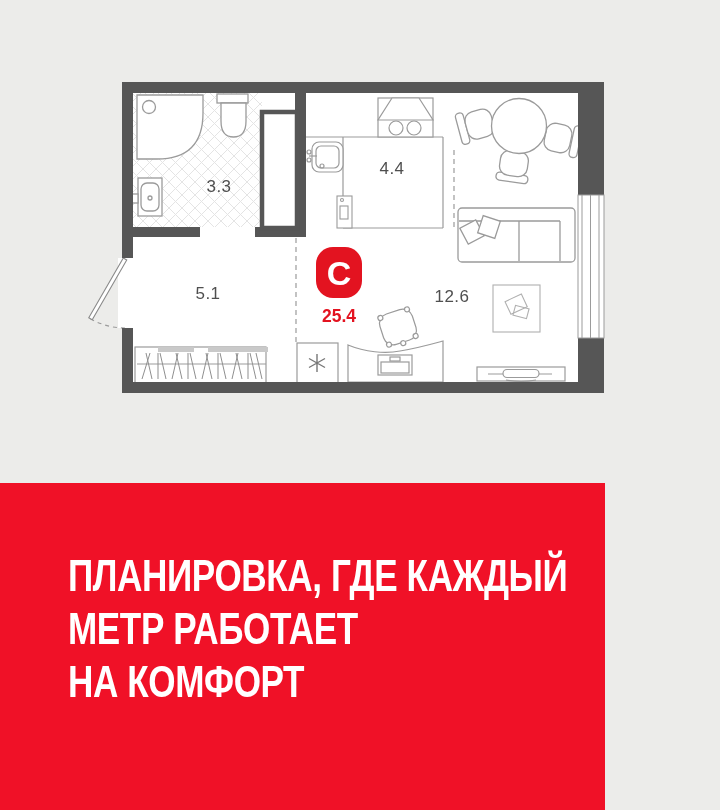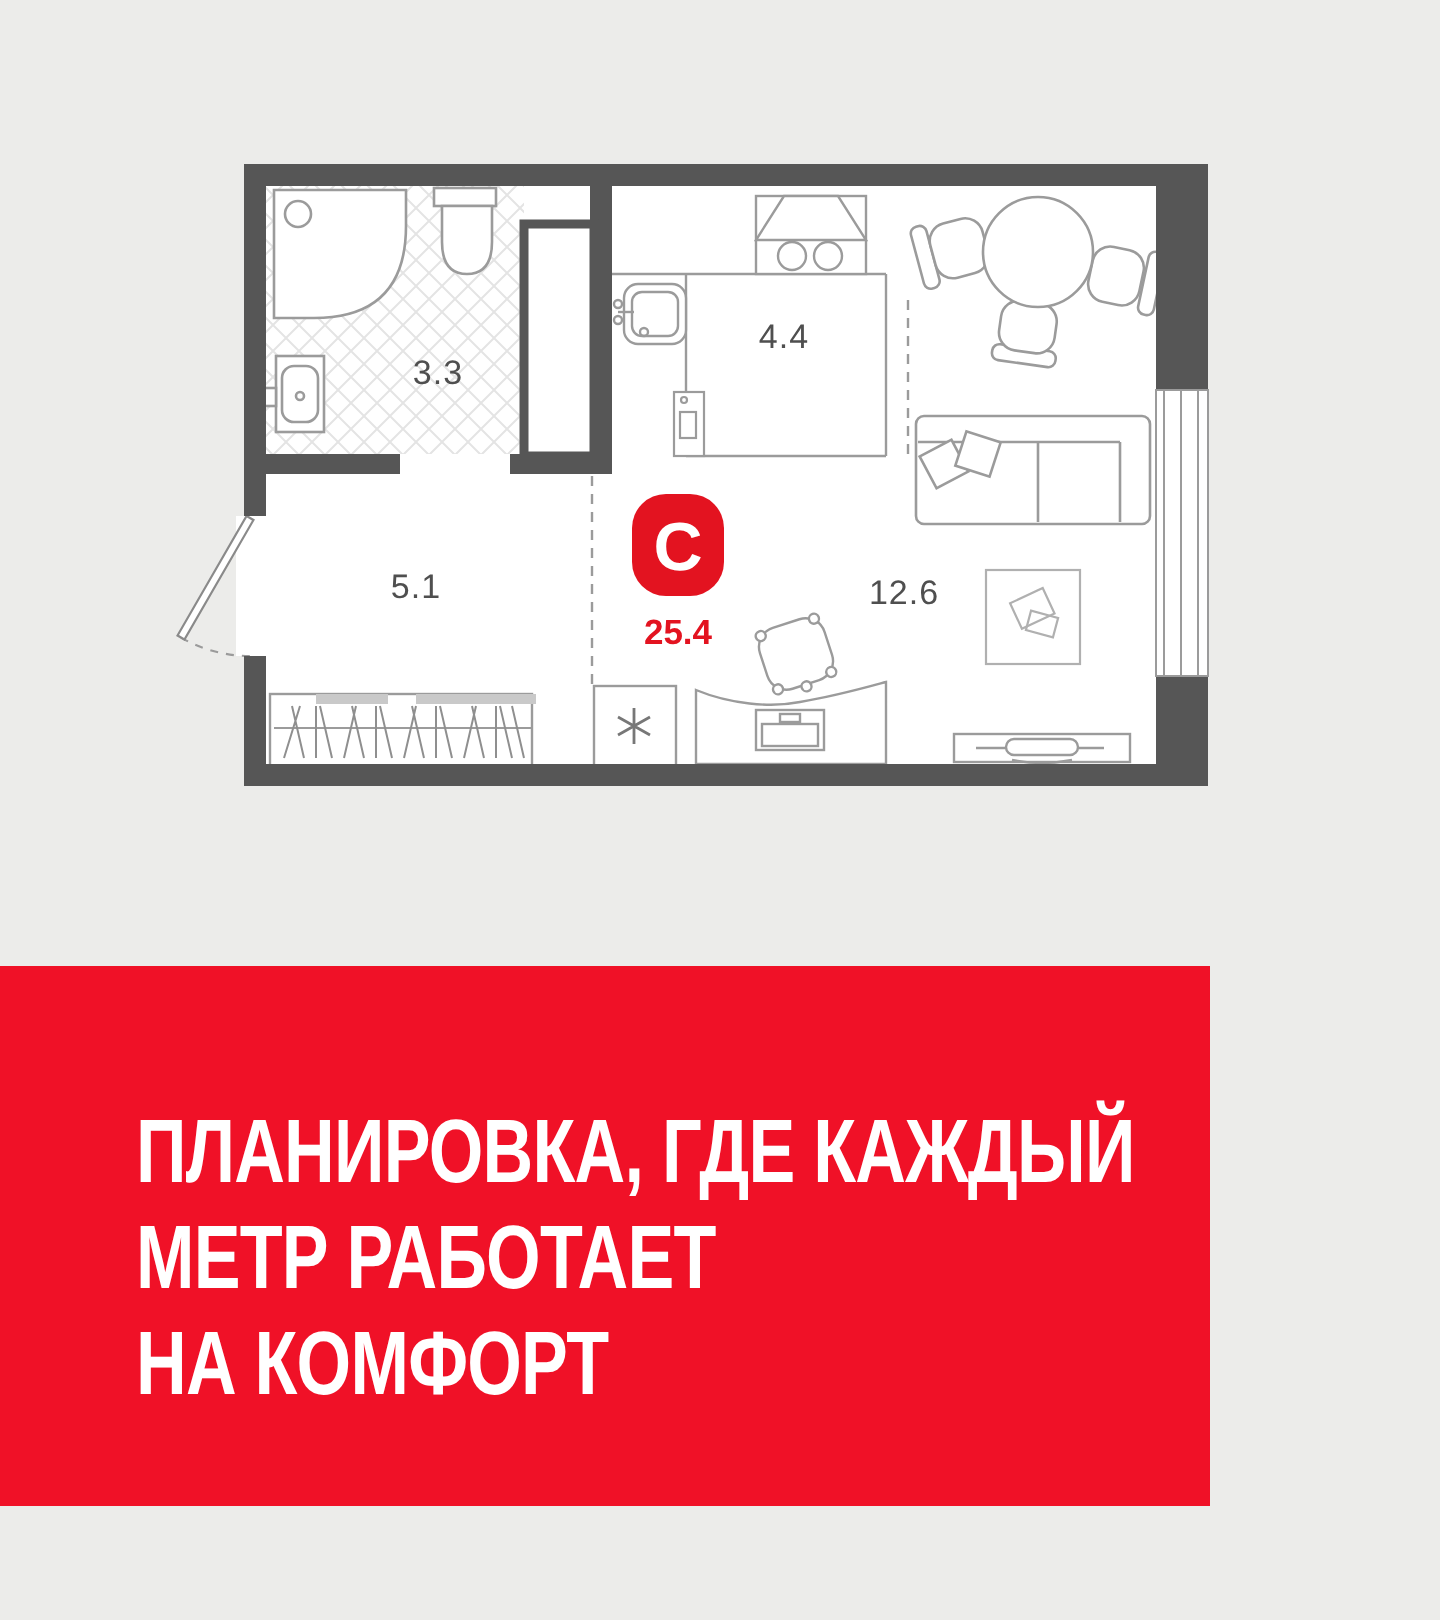--- a/index.html
+++ b/index.html
@@ -9,21 +9,21 @@
     overflow:hidden;
     font-family:"Liberation Sans", sans-serif;
   }
   .plan-svg{position:absolute;left:0;top:0;}
   svg text{font-family:"Liberation Sans", sans-serif;}
   .room-label{fill:#4f4f4f;font-size:17px;letter-spacing:.5px;}
   .area-label{font-size:17.5px;font-weight:700;}
   .badge-letter{fill:#ffffff;font-size:34px;font-weight:700;}
   .banner{
     position:absolute;left:0;top:483px;
-    width:605px;height:270px;
+    width:605px;height:327px;
   }
   .banner-text{
     position:absolute;left:68px;top:66px;
     font-weight:700;font-size:45px;line-height:53px;
     letter-spacing:-.5px;
     transform:scaleX(.78);
     transform-origin:left top;
     white-space:nowrap;
   }
 </style>

